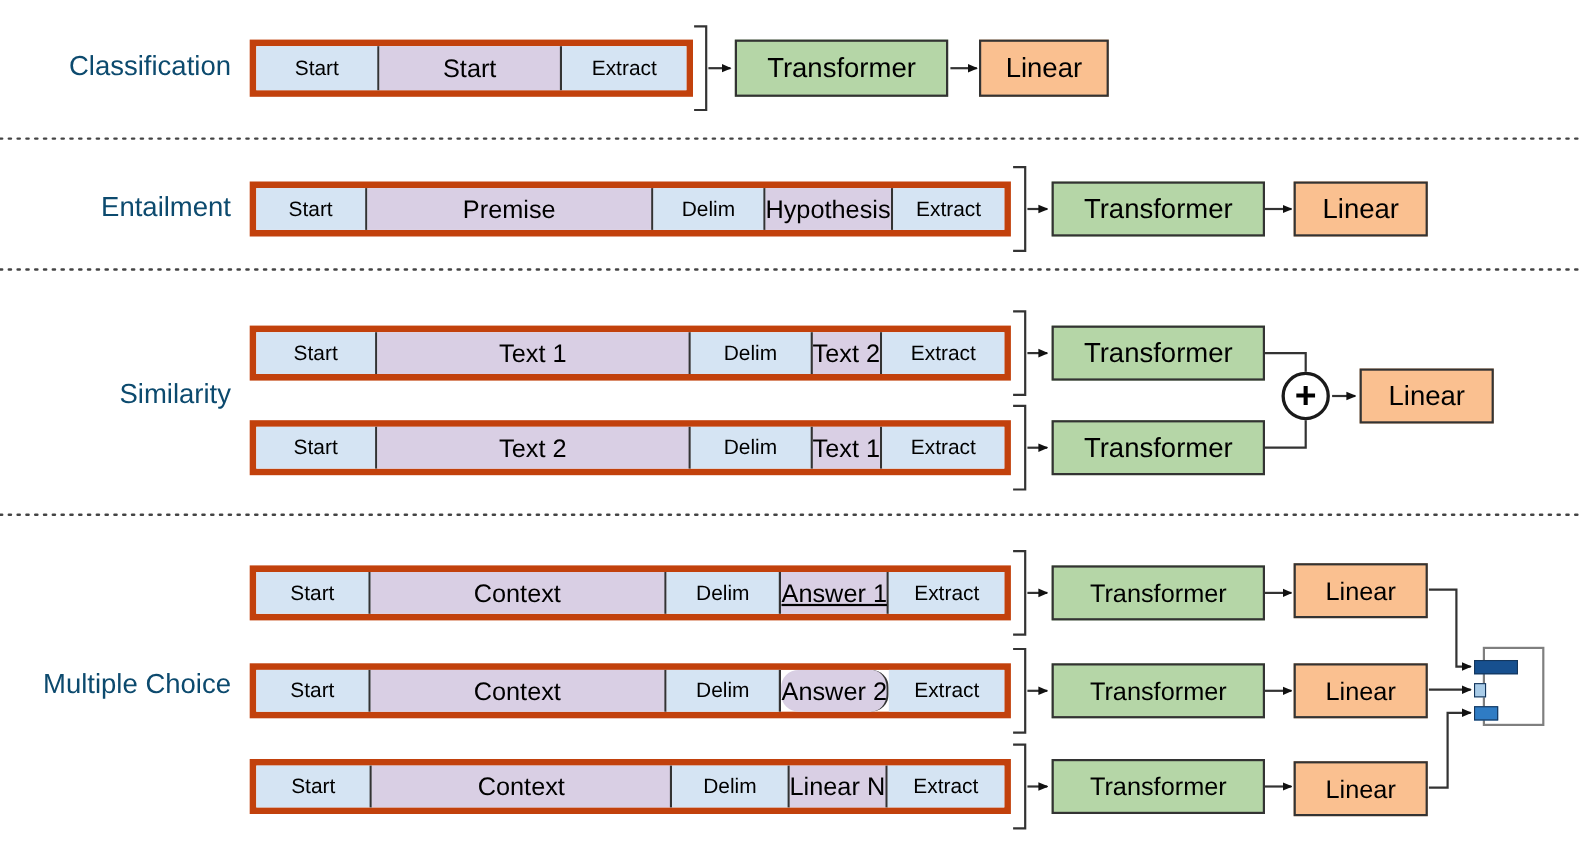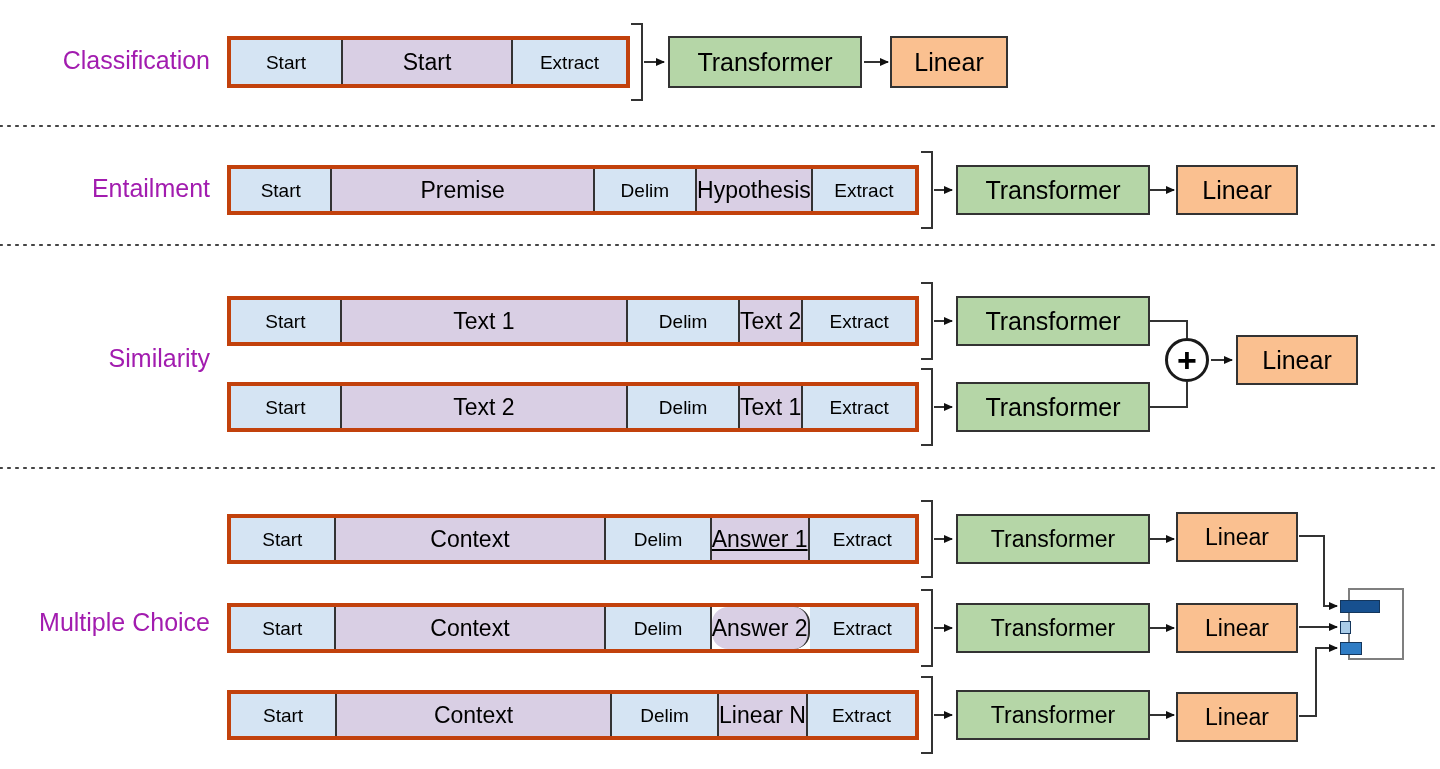--- a/index.html
+++ b/index.html
@@ -6,28 +6,28 @@
   body{
     width:1440px;height:769px;position:relative;overflow:hidden;
     font-family:"Liberation Sans","DejaVu Sans",sans-serif;
     color:#000000;
   }
   #stage{position:absolute;inset:0;}
 
   .row-label{
     position:absolute;
     font-size:25px;
-    color:#a21caf;
+    color:#0c4a6e;
     white-space:nowrap;
     text-align:right;
     line-height:1;
   }
 
   
-  .strip{position:absolute;display:flex;border:4px solid #c2410c;box-sizing:border-box;}
+  .strip{position:absolute;display:flex;border:6px solid #c2410c;box-sizing:border-box;}
   .seg{
     box-sizing:border-box;
     display:flex;align-items:center;justify-content:center;
     border-right:2px solid #333333;
     line-height:1;
     white-space:nowrap;
   }
   .seg:last-child{border-right:none;text-align:center;}
   .seg.blue{background:#d5e4f3;}
   .seg.purple{background:#d9cfe4;}

